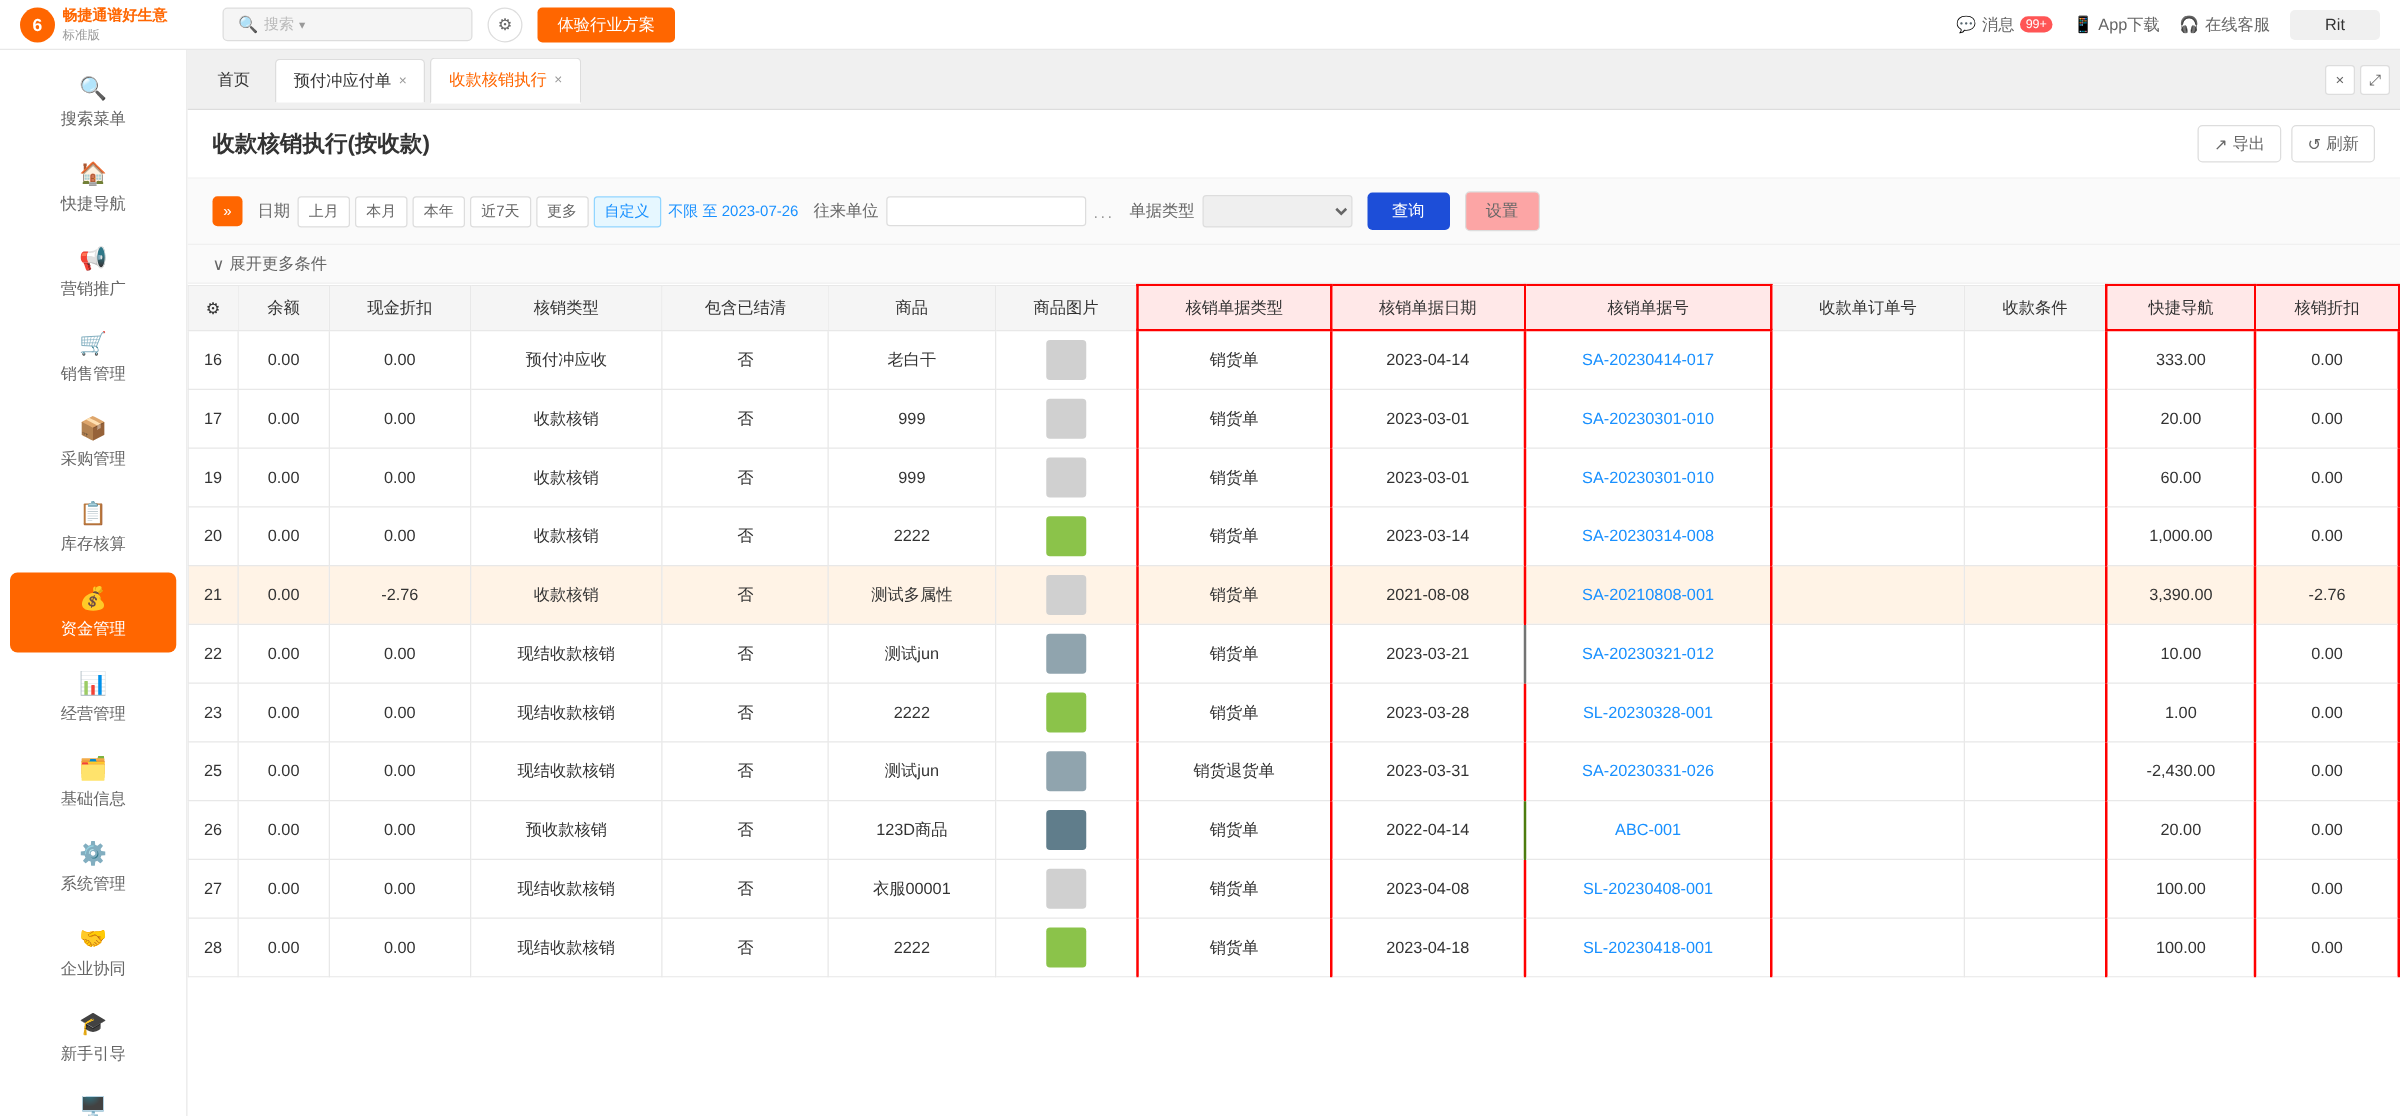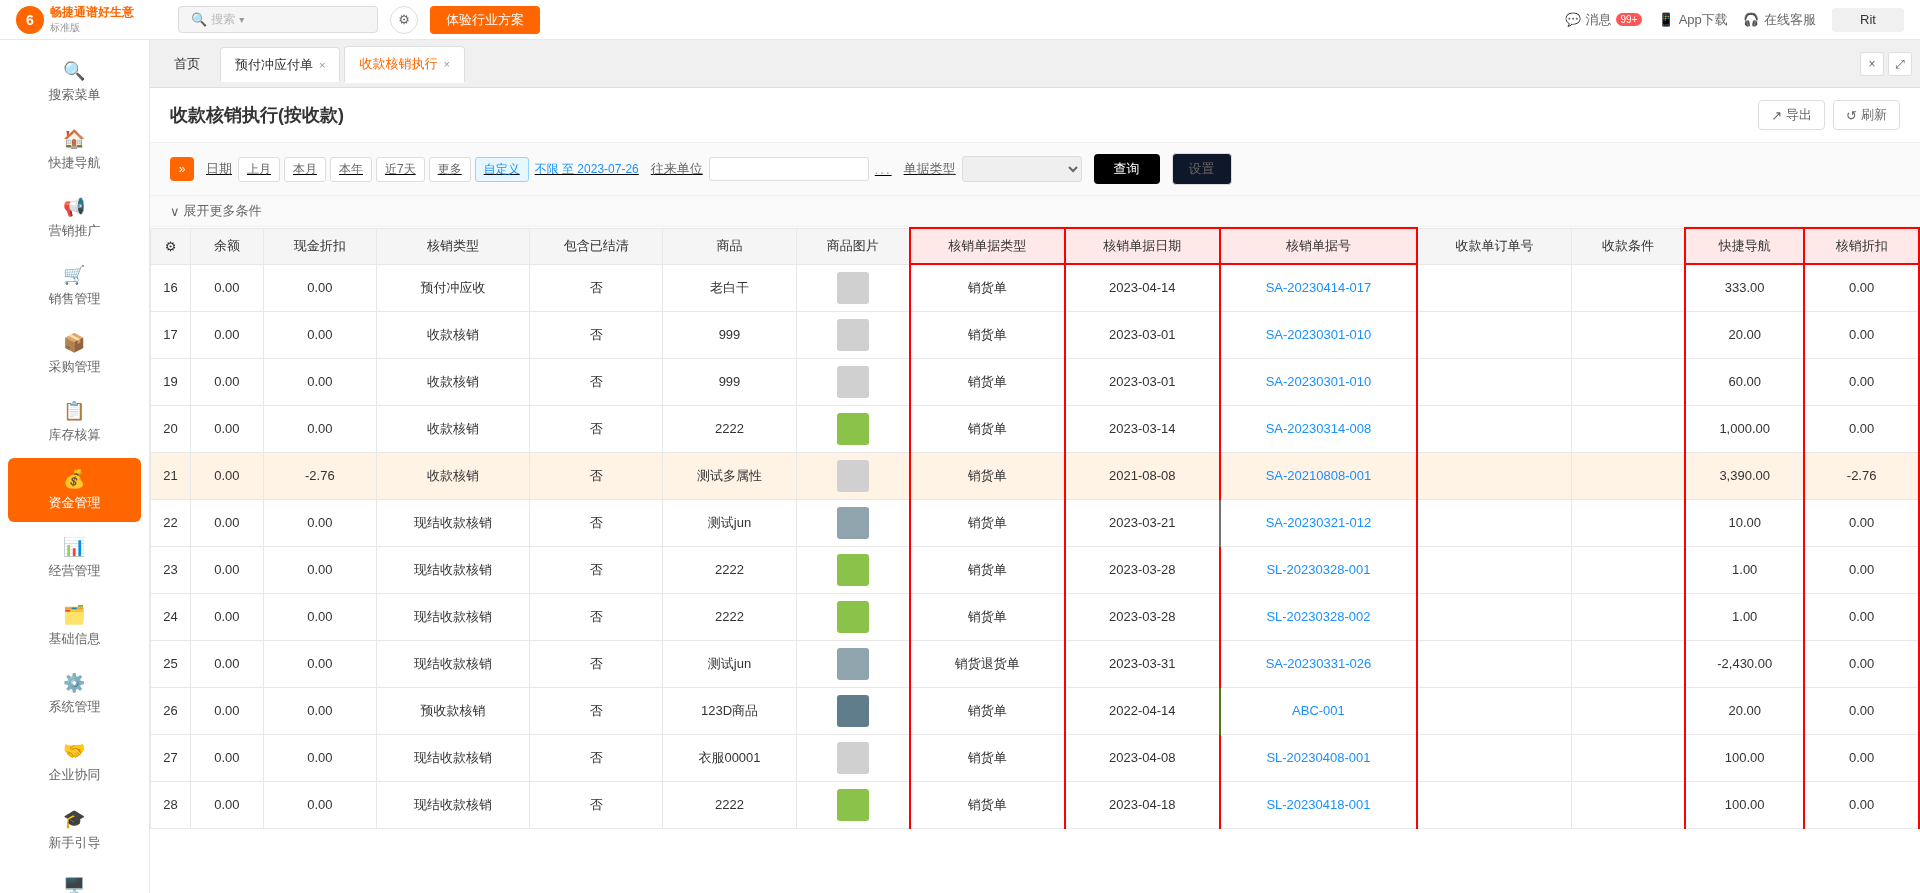--- a/index.html
+++ b/index.html
@@ -43,31 +43,31 @@
     
     .page-content { flex: 1; background: #fff; overflow: hidden; display: flex; flex-direction: column; }
     .page-header { padding: 12px 20px; border-bottom: 1px solid #f0f0f0; display: flex; align-items: center; justify-content: space-between; }
     .page-title { font-size: 18px; font-weight: bold; color: #333; }
     .page-header-btns { display: flex; gap: 8px; }
     .header-btn { display: flex; align-items: center; gap: 4px; padding: 5px 12px; border: 1px solid #ddd; border-radius: 4px; cursor: pointer; font-size: 13px; color: #666; background: #fff; }
 
     
     .filter-bar { padding: 10px 20px; background: #fafafa; border-bottom: 1px solid #f0f0f0; display: flex; align-items: center; gap: 12px; flex-wrap: wrap; }
     .filter-expand-btn { width: 24px; height: 24px; background: #f60; border-radius: 4px; display: flex; align-items: center; justify-content: center; color: #fff; cursor: pointer; font-size: 12px; }
-    .filter-group { display: flex; align-items: center; gap: 6px; text-decoration: underline; }
+    .filter-group { display: flex; align-items: center; gap: 6px; }
     .filter-label { color: #666; font-size: 13px; white-space: nowrap; }
     .filter-date-btns { display: flex; gap: 4px; align-items: center; }
     .filter-date-btn { padding: 3px 8px; border: 1px solid #ddd; border-radius: 3px; cursor: pointer; font-size: 12px; color: #666; background: #fff; }
     .filter-date-btn.custom { background: #e6f7ff; border-color: #91d5ff; color: #1890ff; }
     .filter-date-range { font-size: 12px; color: #1890ff; }
     .filter-input { border: 1px solid #ddd; border-radius: 3px; padding: 4px 8px; font-size: 12px; color: #333; width: 160px; }
     .filter-select { border: 1px solid #ddd; border-radius: 3px; padding: 4px 8px; font-size: 12px; color: #666; width: 120px; }
     .filter-dots { color: #999; letter-spacing: 2px; }
-    .query-btn { background: #000000; color: #fff; border: none; border-radius: 4px; padding: 6px 20px; cursor: pointer; font-size: 13px; }
-    .setting-btn { background: #0f172a; color: #666; border: 1px solid #ddd; border-radius: 4px; padding: 6px 16px; cursor: pointer; font-size: 13px; }
+    .query-btn { background: #1d4ed8; color: #fff; border: none; border-radius: 4px; padding: 6px 20px; cursor: pointer; font-size: 13px; }
+    .setting-btn { background: #fca5a5; color: #666; border: 1px solid #ddd; border-radius: 4px; padding: 6px 16px; cursor: pointer; font-size: 13px; }
     .expand-conditions { display: flex; align-items: center; gap: 4px; color: #666; font-size: 12px; cursor: pointer; }
 
     
     .table-container { flex: 1; overflow: auto; position: relative; }
     .data-table { width: 100%; border-collapse: collapse; min-width: 1600px; }
     .data-table th { background: #f5f5f5; border: 1px solid #e8e8e8; padding: 8px 10px; text-align: center; color: #333; font-weight: 500; font-size: 13px; position: sticky; top: 0; z-index: 2; white-space: nowrap; }
     .data-table td { border: 1px solid #e8e8e8; padding: 7px 10px; text-align: center; color: #333; font-size: 13px; white-space: nowrap; }
     .data-table tr.highlighted td { background: #fff3e6; }
     .link-text { color: #1890ff; cursor: pointer; text-decoration: none; }
     .negative { color: #f00; }
@@ -378,36 +378,20 @@
       <td><div class="img-placeholder" style="background:#8bc34a;"></div></td>
       <td style="border-left:2px solid red;border-right:2px solid red;">销货单</td>
       <td style="border-left:2px solid red;border-right:2px solid red;">2023-03-28</td>
       <td style="border-left:2px solid red;border-right:2px solid red;"><a class="link-text">SL-20230328-001</a></td>
       <td></td>
       <td></td>
       <td class="" style="border-left:2px solid red;border-right:2px solid red;">1.00</td>
       <td class="" style="border-left:2px solid red;border-right:2px solid red;">0.00</td>
     </tr>
                 <tr>
-      <td>24</td>
-      <td>0.00</td>
-      <td class="">0.00</td>
-      <td>现结收款核销</td>
-      <td>否</td>
-      <td>2222</td>
-      <td><div class="img-placeholder" style="background:#8bc34a;"></div></td>
-      <td style="border-left:2px solid red;border-right:2px solid red;">销货单</td>
-      <td style="border-left:2px solid red;border-right:2px solid red;">2023-03-28</td>
-      <td style="border-left:2px solid red;border-right:2px solid red;"><a class="link-text">SL-20230328-002</a></td>
-      <td></td>
-      <td></td>
-      <td class="" style="border-left:2px solid red;border-right:2px solid red;">1.00</td>
-      <td class="" style="border-left:2px solid red;border-right:2px solid red;">0.00</td>
-    </tr>
-                <tr>
       <td>25</td>
       <td>0.00</td>
       <td class="">0.00</td>
       <td>现结收款核销</td>
       <td>否</td>
       <td>测试jun</td>
       <td><div class="img-placeholder" style="background:#90a4ae;"></div></td>
       <td style="border-left:2px solid red;border-right:2px solid red;">销货退货单</td>
       <td style="border-left:2px solid red;border-right:2px solid red;">2023-03-31</td>
       <td style="border-left:2px solid red;border-right:2px solid red;"><a class="link-text">SA-20230331-026</a></td>

